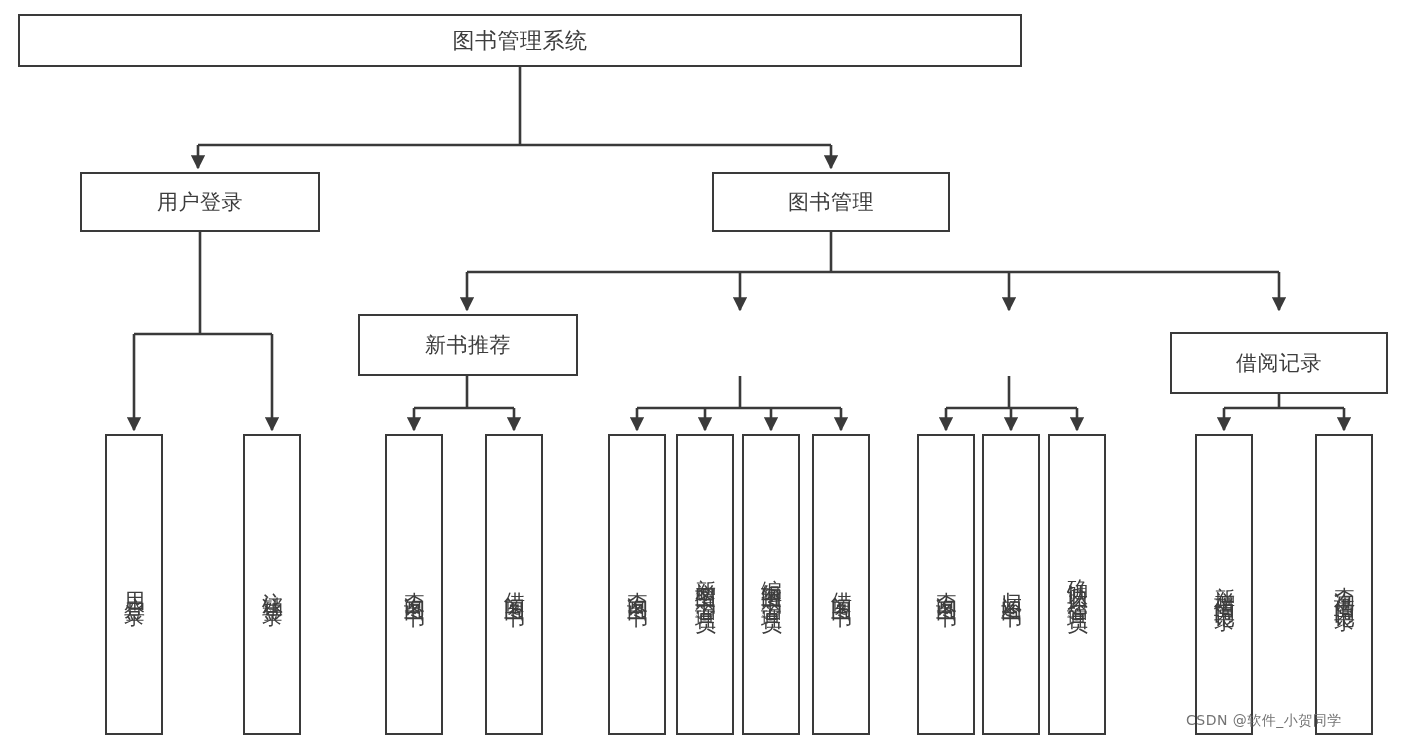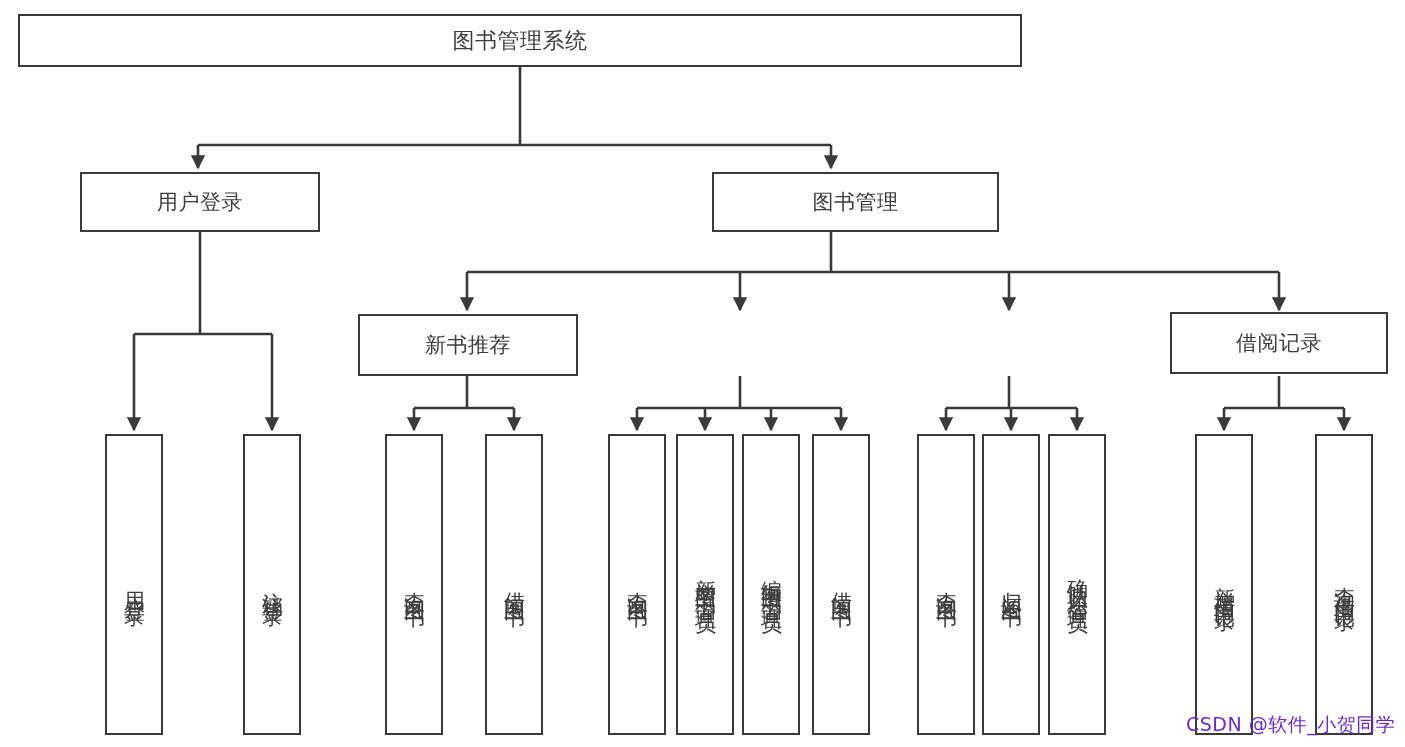--- a/index.html
+++ b/index.html
@@ -61,22 +61,22 @@
     text-orientation: upright;
     font-size: 21px;
     line-height: 1.0;
     letter-spacing: 5px;
     white-space: nowrap;
   }
   #watermark {
     position: absolute;
     left: 1186px;
     top: 712px;
-    font-size: 19px;
-    color: #6d28d9;
+    font-size: 14px;
+    color: #737373;
     letter-spacing: 0.5px;
     white-space: nowrap;
     z-index: 3;
     font-family: "DejaVu Sans", "Liberation Sans", sans-serif;
   }
 </style>
 </head>
 <body>
 
 <div id="diagram-root">
@@ -144,31 +144,31 @@
   </svg>
 
   <div class="node root horiz" style="left:18px; top:14px; width:1004px; height:53px;">
     <span class="node-label">图书管理系统</span>
   </div>
 
   <div class="node horiz" style="left:80px; top:172px; width:240px; height:60px;">
     <span class="node-label">用户登录</span>
   </div>
 
-  <div class="node horiz" style="left:712px; top:172px; width:287px; height:60px;">
+  <div class="node horiz" style="left:712px; top:172px; width:238px; height:60px;">
     <span class="node-label">图书管理</span>
   </div>
 
   <div class="node horiz" style="left:358px; top:314px; width:220px; height:62px;">
     <span class="node-label">新书推荐</span>
   </div>
 
 
 
-  <div class="node horiz" style="left:1170px; top:312px; width:218px; height:62px;">
+  <div class="node horiz" style="left:1170px; top:332px; width:218px; height:62px;">
     <span class="node-label">借阅记录</span>
   </div>
 
   <div class="node leaf" style="left:105px; top:434px; width:58px; height:301px;">
     <span class="node-label">用户登录</span>
   </div>
 
   <div class="node leaf" style="left:243px; top:434px; width:58px; height:301px;">
     <span class="node-label">注销登录</span>
   </div>

